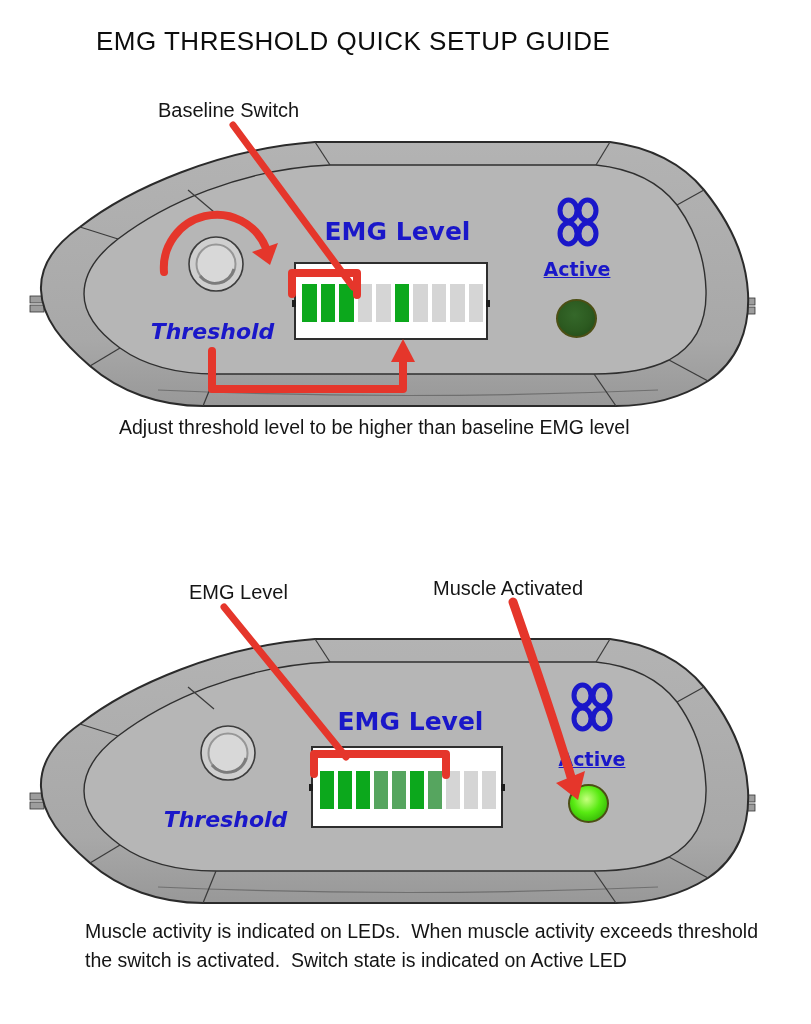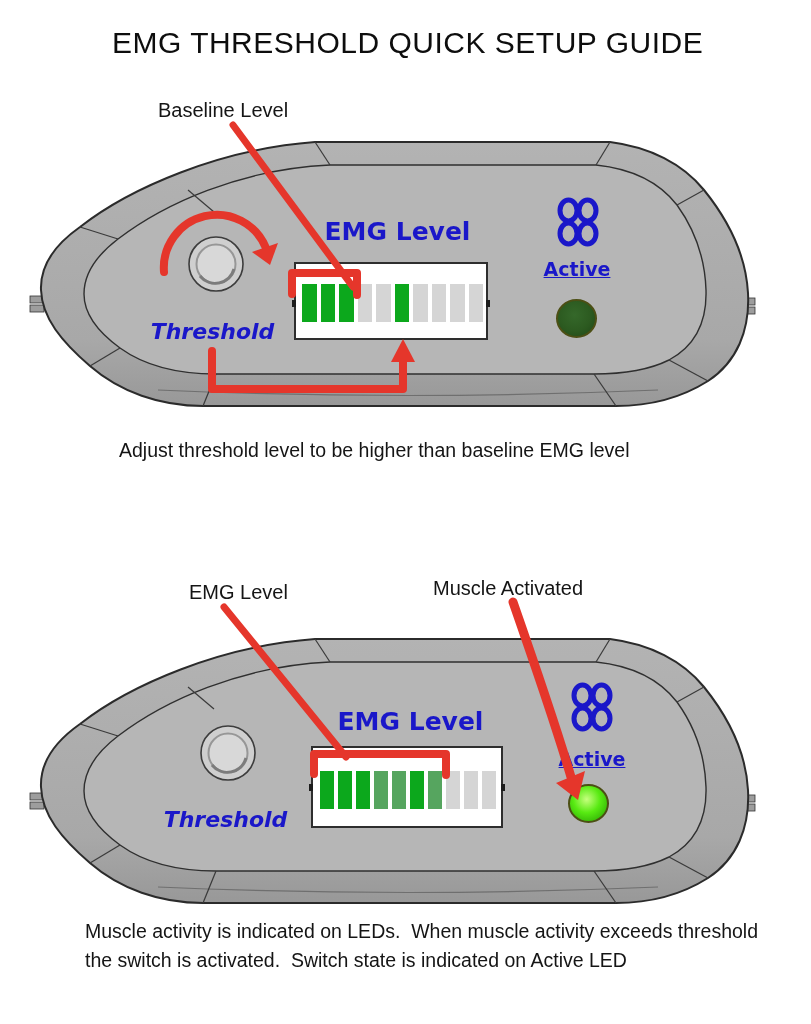--- a/index.html
+++ b/index.html
@@ -3,21 +3,21 @@
 <meta charset="utf-8">
 <style>
   html,body{margin:0;padding:0;}
   body{
     width:811px;height:1024px;position:relative;background:#ffffff;
     font-family:"Liberation Sans", sans-serif;color:#111;
     overflow:hidden;
   }
   .abs{position:absolute;}
   #page-title{
-    left:112px;top:26px;font-size:30px;letter-spacing:.5px;color:#0d0d0d;
+    left:96px;top:26px;font-size:26px;letter-spacing:.5px;color:#0d0d0d;
     white-space:nowrap;
   }
   .anno-label{font-size:20px;color:#151515;white-space:nowrap;}
   .caption{font-size:19.5px;color:#151515;line-height:29px;white-space:pre-wrap;}
 
   
   .device-svg{position:absolute;left:29px;width:730px;height:284px;}
 
   
   .blue-label{
@@ -116,21 +116,21 @@
       <line x1="52" y1="228" x2="82" y2="210"></line>
         <line x1="42" y1="89" x2="80" y2="101"></line>
       <line x1="150" y1="52" x2="176" y2="74"></line>
     </g>
     <circle cx="190" cy="118" r="27" fill="#cfcfcf" stroke="#3d3d3d" stroke-width="1.6"></circle>
     <circle cx="190" cy="118" r="19.5" fill="#d8d8d8" stroke="#979797" stroke-width="2"></circle>
     <path d="M 174 130 A 19.5 19.5 0 0 0 208 123" fill="none" stroke="#7c7c7c" stroke-width="3"></path>
   </g>
 </svg>
 
-<div class="abs anno-label" style="left:158px;top:99px">Baseline Level</div>
+<div class="abs anno-label" style="left:158px;top:99px">Baseline Switch</div>
 
 <div class="blue-label lbl-emg" style="left:315px;top:217px">EMG Level</div>
 <div class="blue-label lbl-thresh" style="left:140px;top:319px">Threshold</div>
 <div class="blue-label lbl-active" style="left:517px;top:258px">Active</div>
 
 <svg class="logo" style="left:556px;top:197px" viewBox="-22 -25 44 50">
   <g fill="none" stroke="#1A17C9" stroke-width="5">
     <ellipse cx="-9.5" cy="-11.5" rx="8.5" ry="10.5"></ellipse>
     <ellipse cx="9.5" cy="-11.5" rx="8.5" ry="10.5"></ellipse>
     <ellipse cx="-9.5" cy="11.5" rx="8.5" ry="10.5"></ellipse>
@@ -148,21 +148,21 @@
       <div class="bar bar-on"></div>
       <div class="bar bar-off"></div>
       <div class="bar bar-off"></div>
       <div class="bar bar-off"></div>
       <div class="bar bar-off"></div>
     </div>
 </div>
 
 <div class="led led-off" style="left:556px;top:299px"></div>
 
-<div class="abs caption" style="left:119px;top:436px">Adjust threshold level to be higher than baseline EMG level</div>
+<div class="abs caption" style="left:119px;top:413px">Adjust threshold level to be higher than baseline EMG level</div>
 
 <div class="abs anno-label" style="left:189px;top:581px">EMG Level</div>
 <div class="abs anno-label" style="left:433px;top:577px">Muscle Activated</div>
 
 <div class="blue-label lbl-emg" style="left:328px;top:707px">EMG Level</div>
 <div class="blue-label lbl-thresh" style="left:153px;top:807px">Threshold</div>
 <div class="blue-label lbl-active" style="left:532px;top:748px">Active</div>
 
 <svg class="logo" style="left:570px;top:682px" viewBox="-22 -25 44 50">
   <g fill="none" stroke="#1A17C9" stroke-width="5">

